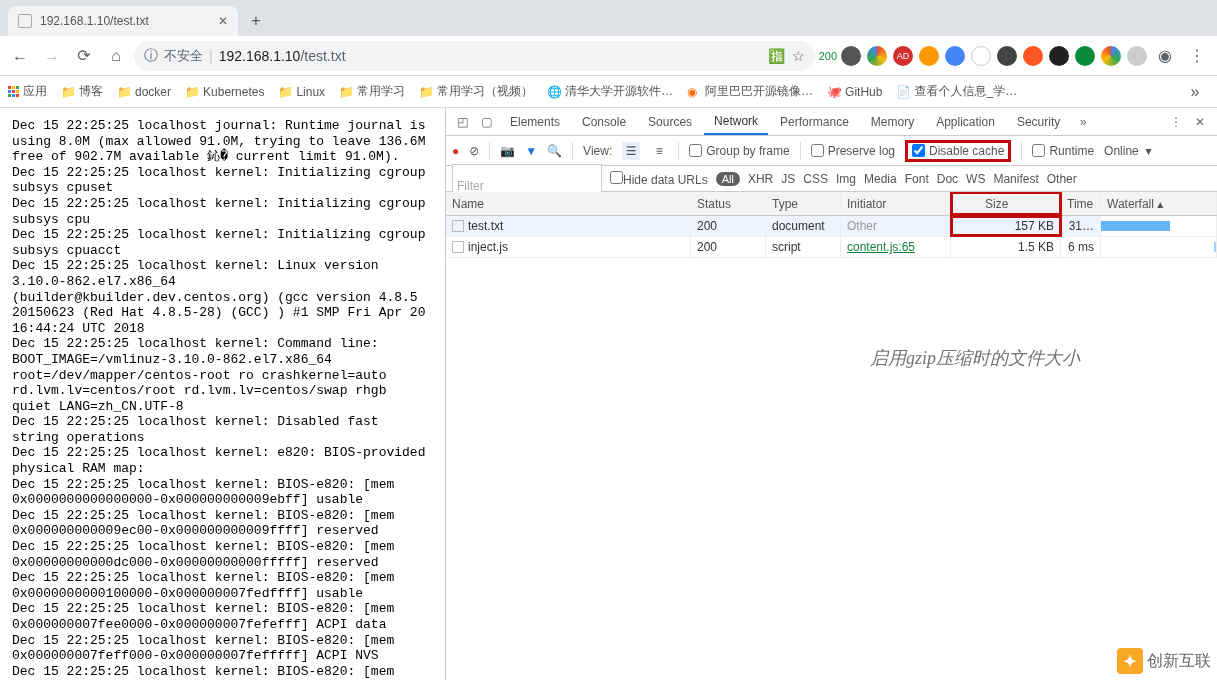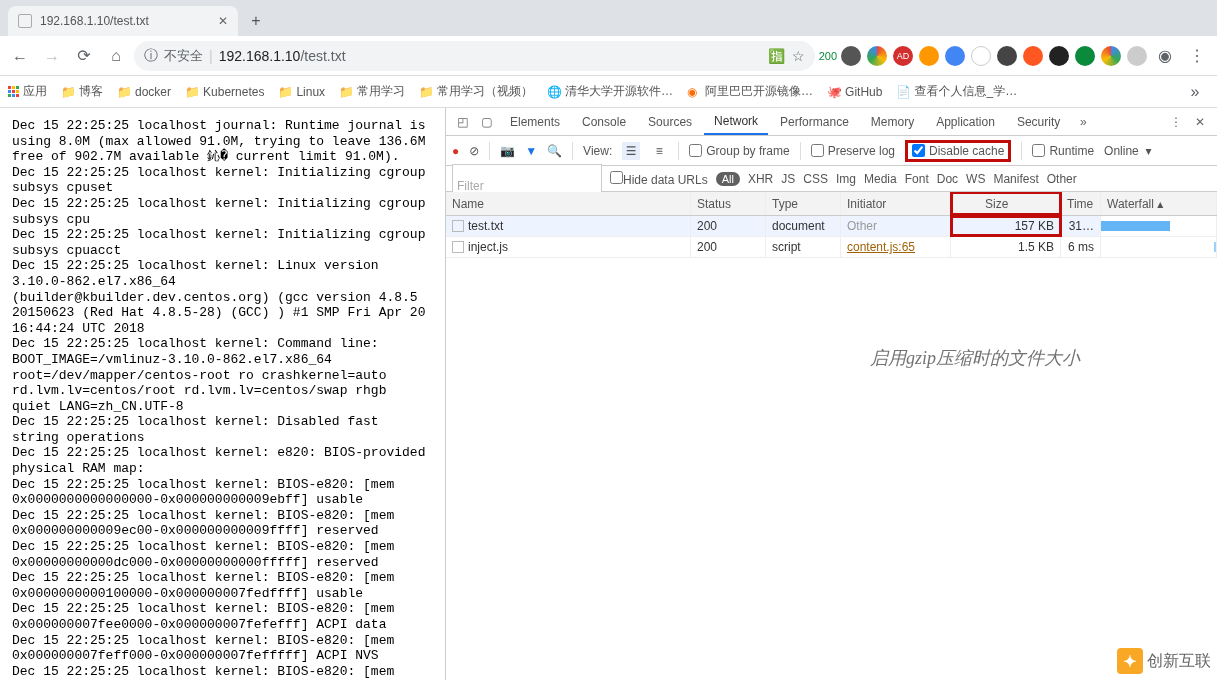--- a/index.html
+++ b/index.html
@@ -61,21 +61,21 @@
   .timeline .tick { flex: 1; border-left: 1px solid #eee; padding-left: 30px; }
   .timeline .rulerarea { position: absolute; top: 18px; left: 0; right: 0; height: 2px; background: #eee; }
   .timeline .blueline { position: absolute; top: 0; bottom: 0; width: 1px; background: #4f8ef5; left: 78%; }
   .timeline .redline { position: absolute; top: 0; bottom: 0; width: 1px; background: #d93025; left: 80%; }
 
   .nettable { flex: 1; overflow: auto; font-size: 12px; }
   .nettable .hdr, .nettable .row { display: grid; grid-template-columns: 245px 75px 75px 110px 110px 40px 1fr; align-items: center; height: 21px; border-bottom: 1px solid #eee; }
   .nettable .hdr { background: #f3f3f3; color: #555; font-weight: normal; height: 24px; border-bottom: 1px solid #ccc; }
   .nettable .hdr > div, .nettable .row > div { padding: 0 6px; border-right: 1px solid #eee; overflow: hidden; white-space: nowrap; text-overflow: ellipsis; height: 100%; display: flex; align-items: center; }
   .nettable .row.sel { background: #eef4ff; }
-  .nettable .link { color: #a16207; text-decoration: underline; }
+  .nettable .link { color: #15803d; text-decoration: underline; }
   .nettable .gray { color: #999; }
   .nettable .right { justify-content: flex-end; }
   .nettable .hdr .sizecol { outline: 3px solid #c00b0b; outline-offset: -2px; padding-left: 34px; }
   .nettable .row.sel .sizecol { outline: 3px solid #c00b0b; outline-offset: -2px; }
   .nettable .wf { background: #fff; position: relative; }
   .nettable .wfbar { position: absolute; height: 10px; background: #64b5f6; top: 5px; }
   .filebox { width: 12px; height: 12px; border: 1px solid #bbb; margin-right: 4px; display: inline-block; }
 
   .annotation { position: absolute; color: #737373; font-size: 18px; font-family: "KaiTi","STKaiti",serif; font-style: italic; text-shadow: 1px 1px 0 #fff, -1px -1px 0 #fff, 1px -1px 0 #fff, -1px 1px 0 #fff; }
 

